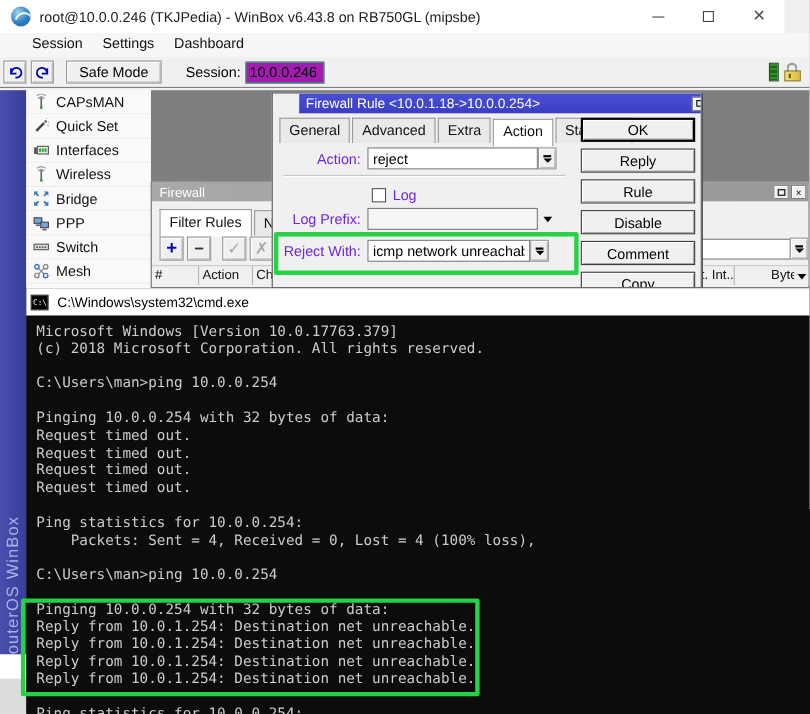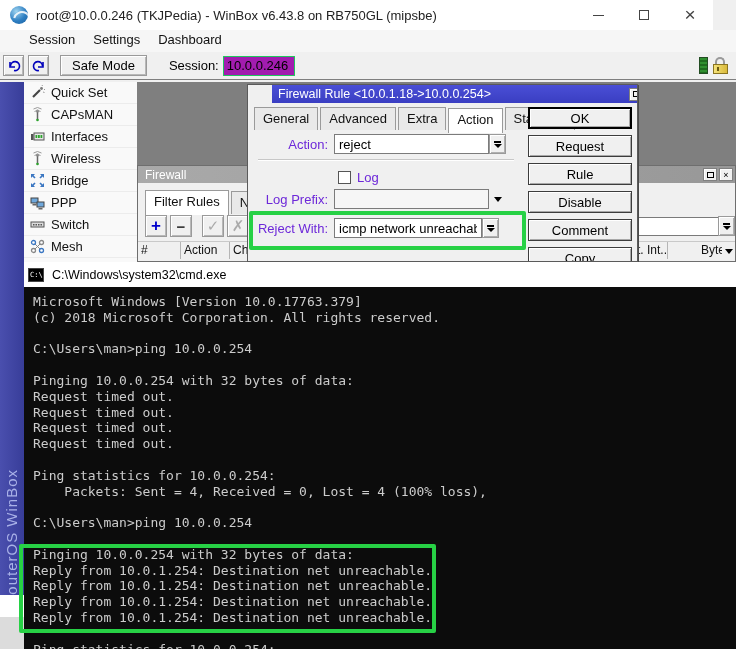--- a/index.html
+++ b/index.html
@@ -200,34 +200,34 @@
     <span>RouterOS WinBox</span>
   </div>
   <div class="abs strip-bottom-a"></div>
   <div class="abs strip-bottom-b"></div>
 
   <div class="abs mdi"></div>
 
   <div class="abs sidebar">
     <div class="side-item">
       <svg class="side-ico" viewBox="0 0 15 15">
-          <line x1="3" y1="12" x2="10" y2="5" stroke="#444" stroke-width="2.2"></line>
-          <circle cx="11.5" cy="3.5" r="1.4" fill="#7a7a7a"></circle>
-          <path d="M13 7 l1.5 .5 M12 1 l.5 -1 M14 4.5 l1 0" stroke="#999" stroke-width="1"></path>
-        </svg>
-      <span class="lbl">Quick Set</span>
-    </div>
-    <div class="side-item">
-      <svg class="side-ico" viewBox="0 0 15 15">
           <line x1="7.5" y1="5" x2="7.5" y2="13" stroke="#666" stroke-width="1.5"></line>
           <circle cx="7.5" cy="4" r="1.6" fill="#888"></circle>
           <path d="M3.5 2 Q7.5 -1 11.5 2 M4.5 4.5 Q7.5 2.2 10.5 4.5" fill="none" stroke="#999" stroke-width="1"></path>
           <circle cx="7.5" cy="13" r="1.3" fill="#2da32d"></circle>
         </svg>
       <span class="lbl">CAPsMAN</span>
+    </div>
+    <div class="side-item">
+      <svg class="side-ico" viewBox="0 0 15 15">
+          <line x1="3" y1="12" x2="10" y2="5" stroke="#444" stroke-width="2.2"></line>
+          <circle cx="11.5" cy="3.5" r="1.4" fill="#7a7a7a"></circle>
+          <path d="M13 7 l1.5 .5 M12 1 l.5 -1 M14 4.5 l1 0" stroke="#999" stroke-width="1"></path>
+        </svg>
+      <span class="lbl">Quick Set</span>
     </div>
     <div class="side-item">
       <svg class="side-ico" viewBox="0 0 15 15">
           <rect x="1" y="5" width="2.5" height="6" fill="#555"></rect>
           <rect x="4" y="4" width="10" height="7" fill="#e8e8e8" stroke="#555" stroke-width="1"></rect>
           <rect x="5.5" y="6" width="1.8" height="3" fill="#2da32d"></rect>
           <rect x="8" y="6" width="1.8" height="3" fill="#2da32d"></rect>
           <rect x="10.5" y="6" width="1.8" height="3" fill="#2da32d"></rect>
         </svg>
       <span class="lbl">Interfaces</span>
@@ -374,21 +374,21 @@
       <div class="dlg-label" style="width:80px;">Reject With:</div>
       <input class="dlg-input" style="width: 148px; margin-left: 6px;" value="icmp network unreachable">
       <div class="combo-btn">
         <div class="bar"></div>
         <div class="tri-down" style="border-top-width:4px;"></div>
       </div>
     </div>
 
     <div class="side-buttons">
       <div class="dlg-btn default">OK</div>
-      <div class="dlg-btn">Request</div>
+      <div class="dlg-btn">Reply</div>
       <div class="dlg-btn">Rule</div>
       <div class="dlg-btn">Disable</div>
       <div class="dlg-btn">Comment</div>
       <div class="dlg-btn">Copy</div>
     </div>
   </div>
 
   <div class="abs cmd-window">
     <div class="cmd-titlebar">
       <div class="cmd-icon">C:\</div>

